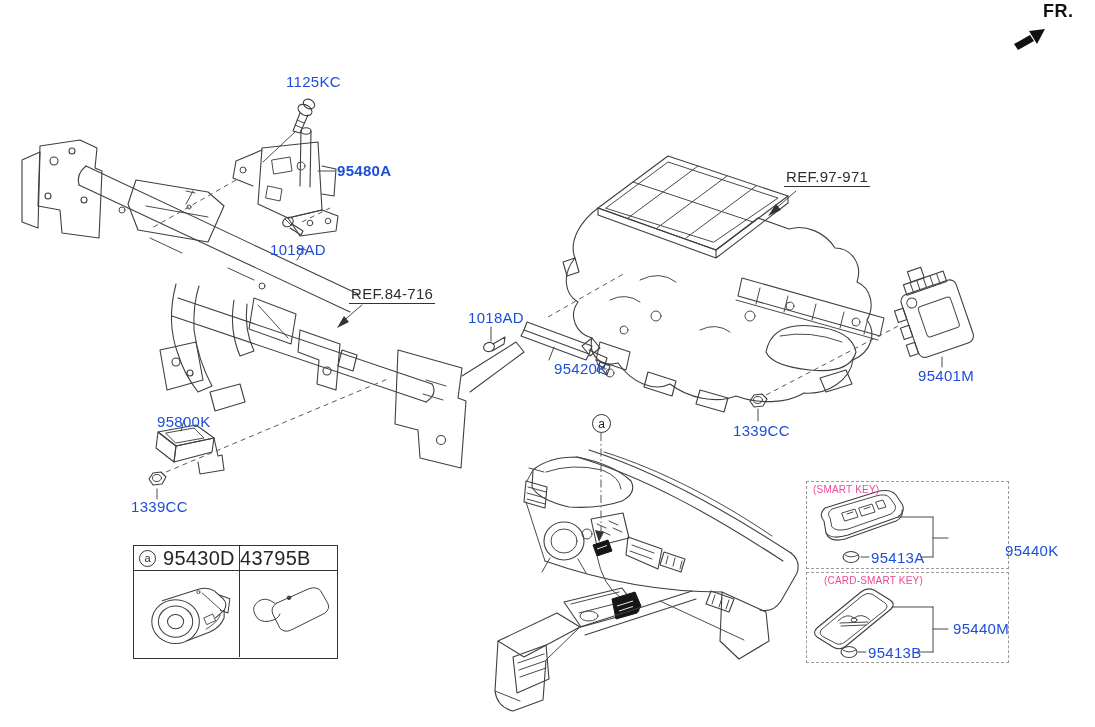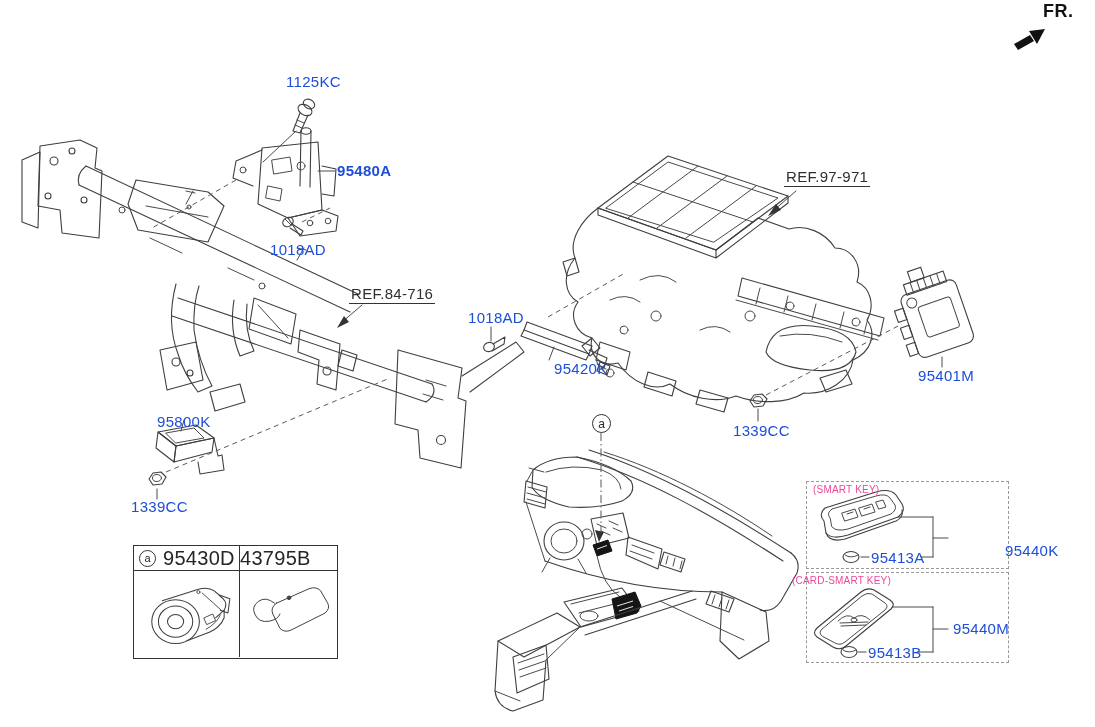--- a/index.html
+++ b/index.html
@@ -323,19 +323,19 @@
           <circle cx="50" cy="24" r="2" fill="#3f3f3f"></circle>
         </g>
       </svg>
     </div>
   </div>
 </div>
 
 <div id="smart-box" class="dashbox"></div>
 <div id="card-box" class="dashbox"></div>
 <div class="boxtitle" style="left:813px;top:485px;">(SMART KEY)</div>
-<div class="boxtitle" style="left:792px;top:576px;">(CARD-SMART KEY)</div>
+<div class="boxtitle" style="left:824px;top:576px;">(CARD-SMART KEY)</div>
 <div class="lbl" style="left:871px;top:550px;">95413A</div>
 <div class="lbl" style="left:1005px;top:531px;margin-top:12px;">95440K</div>
 <div class="lbl" style="left:868px;top:645px;">95413B</div>
 <div class="lbl" style="left:953px;top:621px;">95440M</div>
 
 </div>
 
 </body></html>

